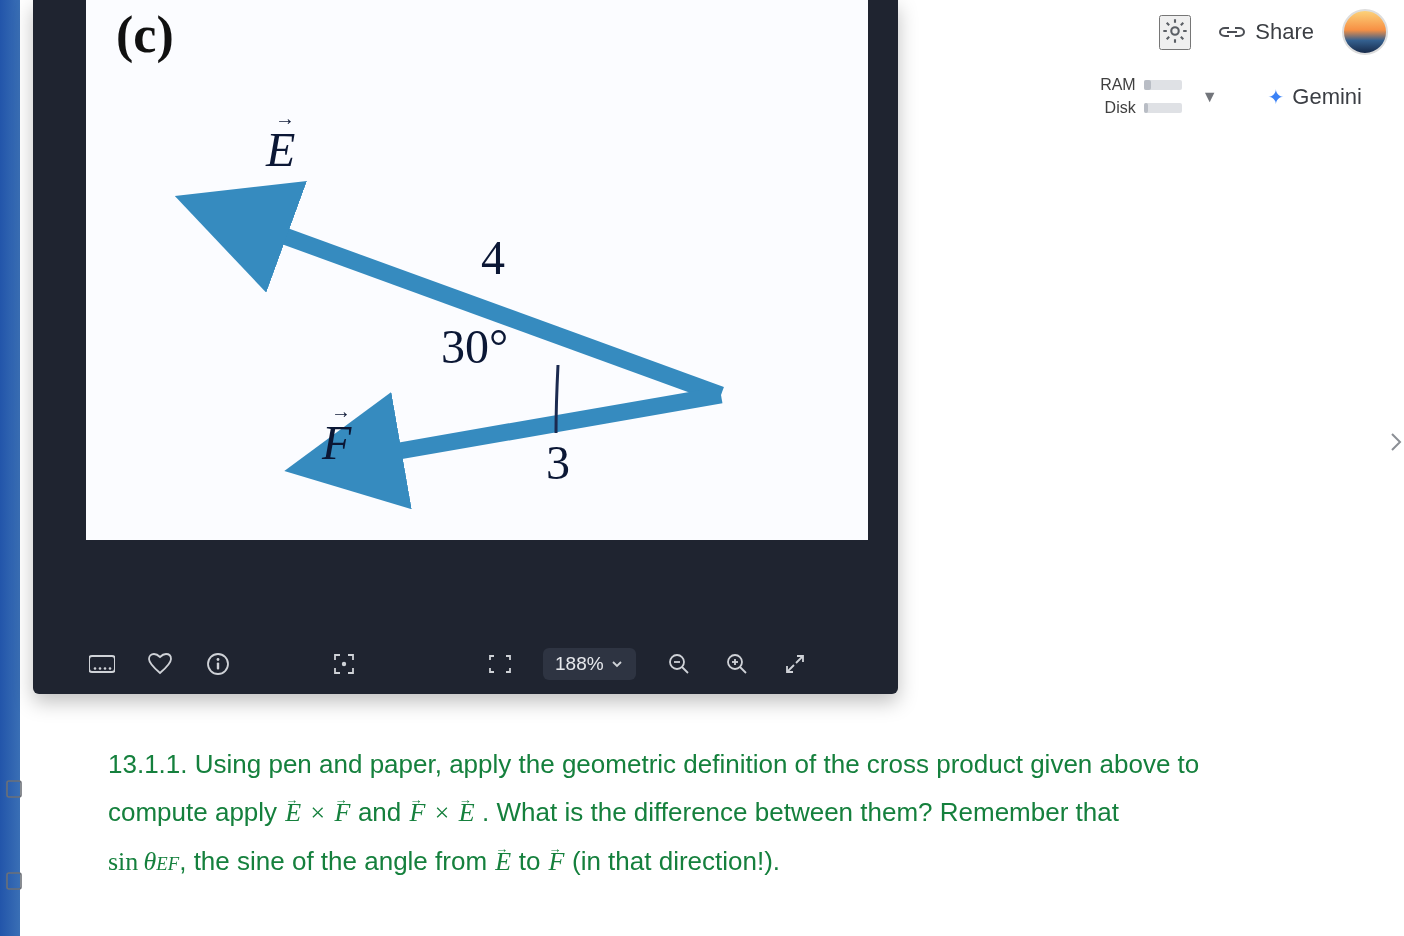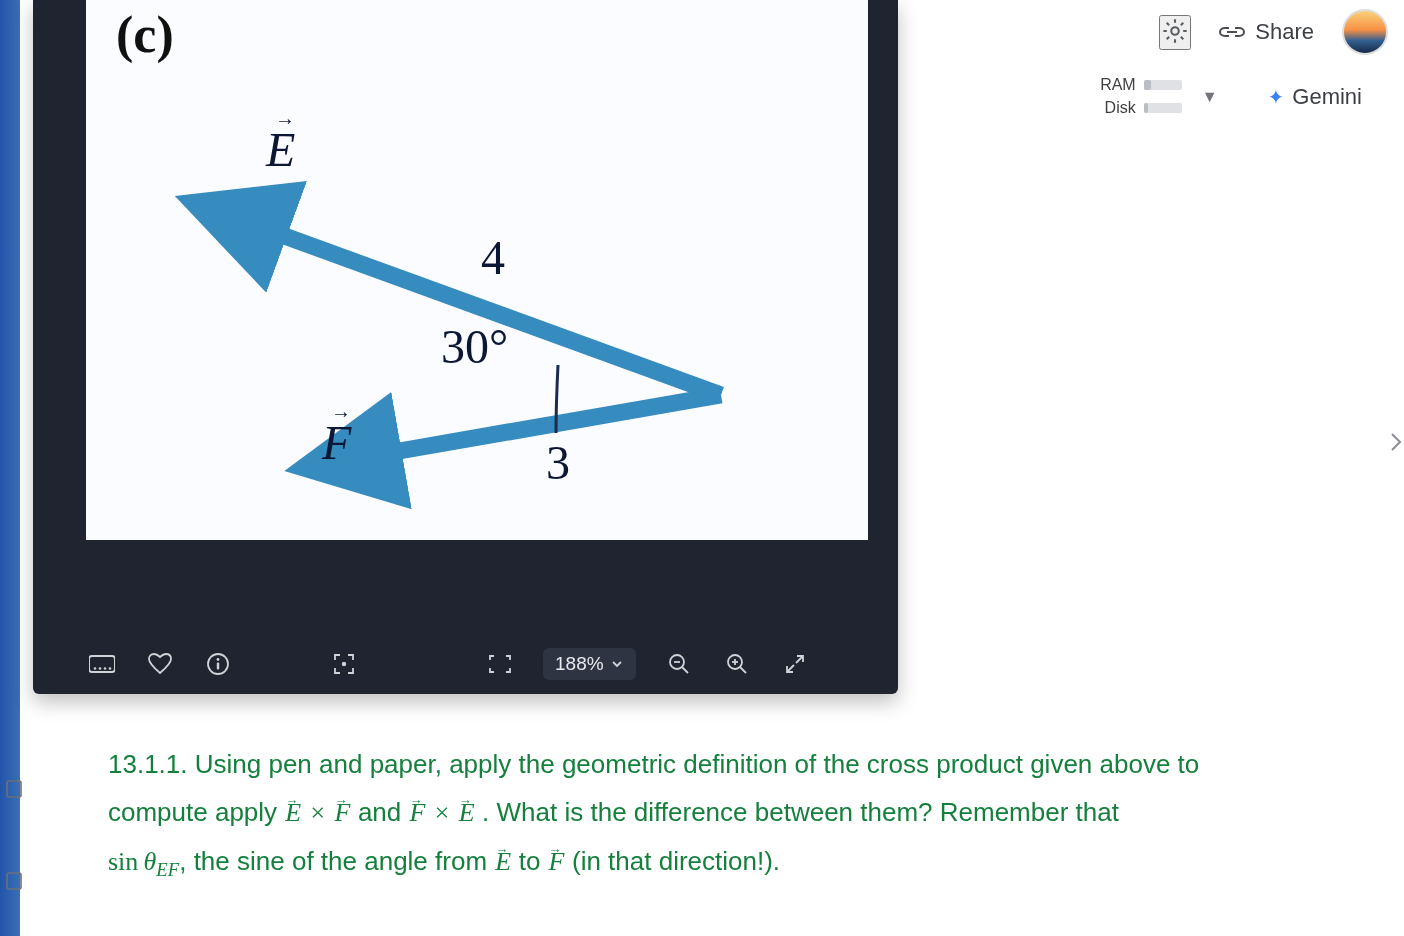--- a/index.html
+++ b/index.html
@@ -160,21 +160,21 @@
   top: -10px; left: 1px; right: 0;
   font-family: Arial, sans-serif;
   font-size: 13px;
   font-style: normal;
   letter-spacing: -1px;
 }
 .question-block .math-it {
   font-style: italic;
   font-family: 'Times New Roman', serif;
 }
-.question-block .sub { font-size: 0.72em; font-style: italic; position: relative; top: 6px; }
+.question-block .sub { font-size: 0.72em; font-style: italic; position: relative; top: 0; }
 .right-edge-icon {
   position: absolute; right: 0; top: 428px; width: 14px; height: 28px;
   color: #7b7f86;
 }
 .side-gutter-icon {
   position: absolute; left: 0; width: 24px; height: 24px;
   color: #5e6167;
 }
 .side-gutter-icon.g1 { top: 778px; }
 .side-gutter-icon.g2 { top: 870px; }

